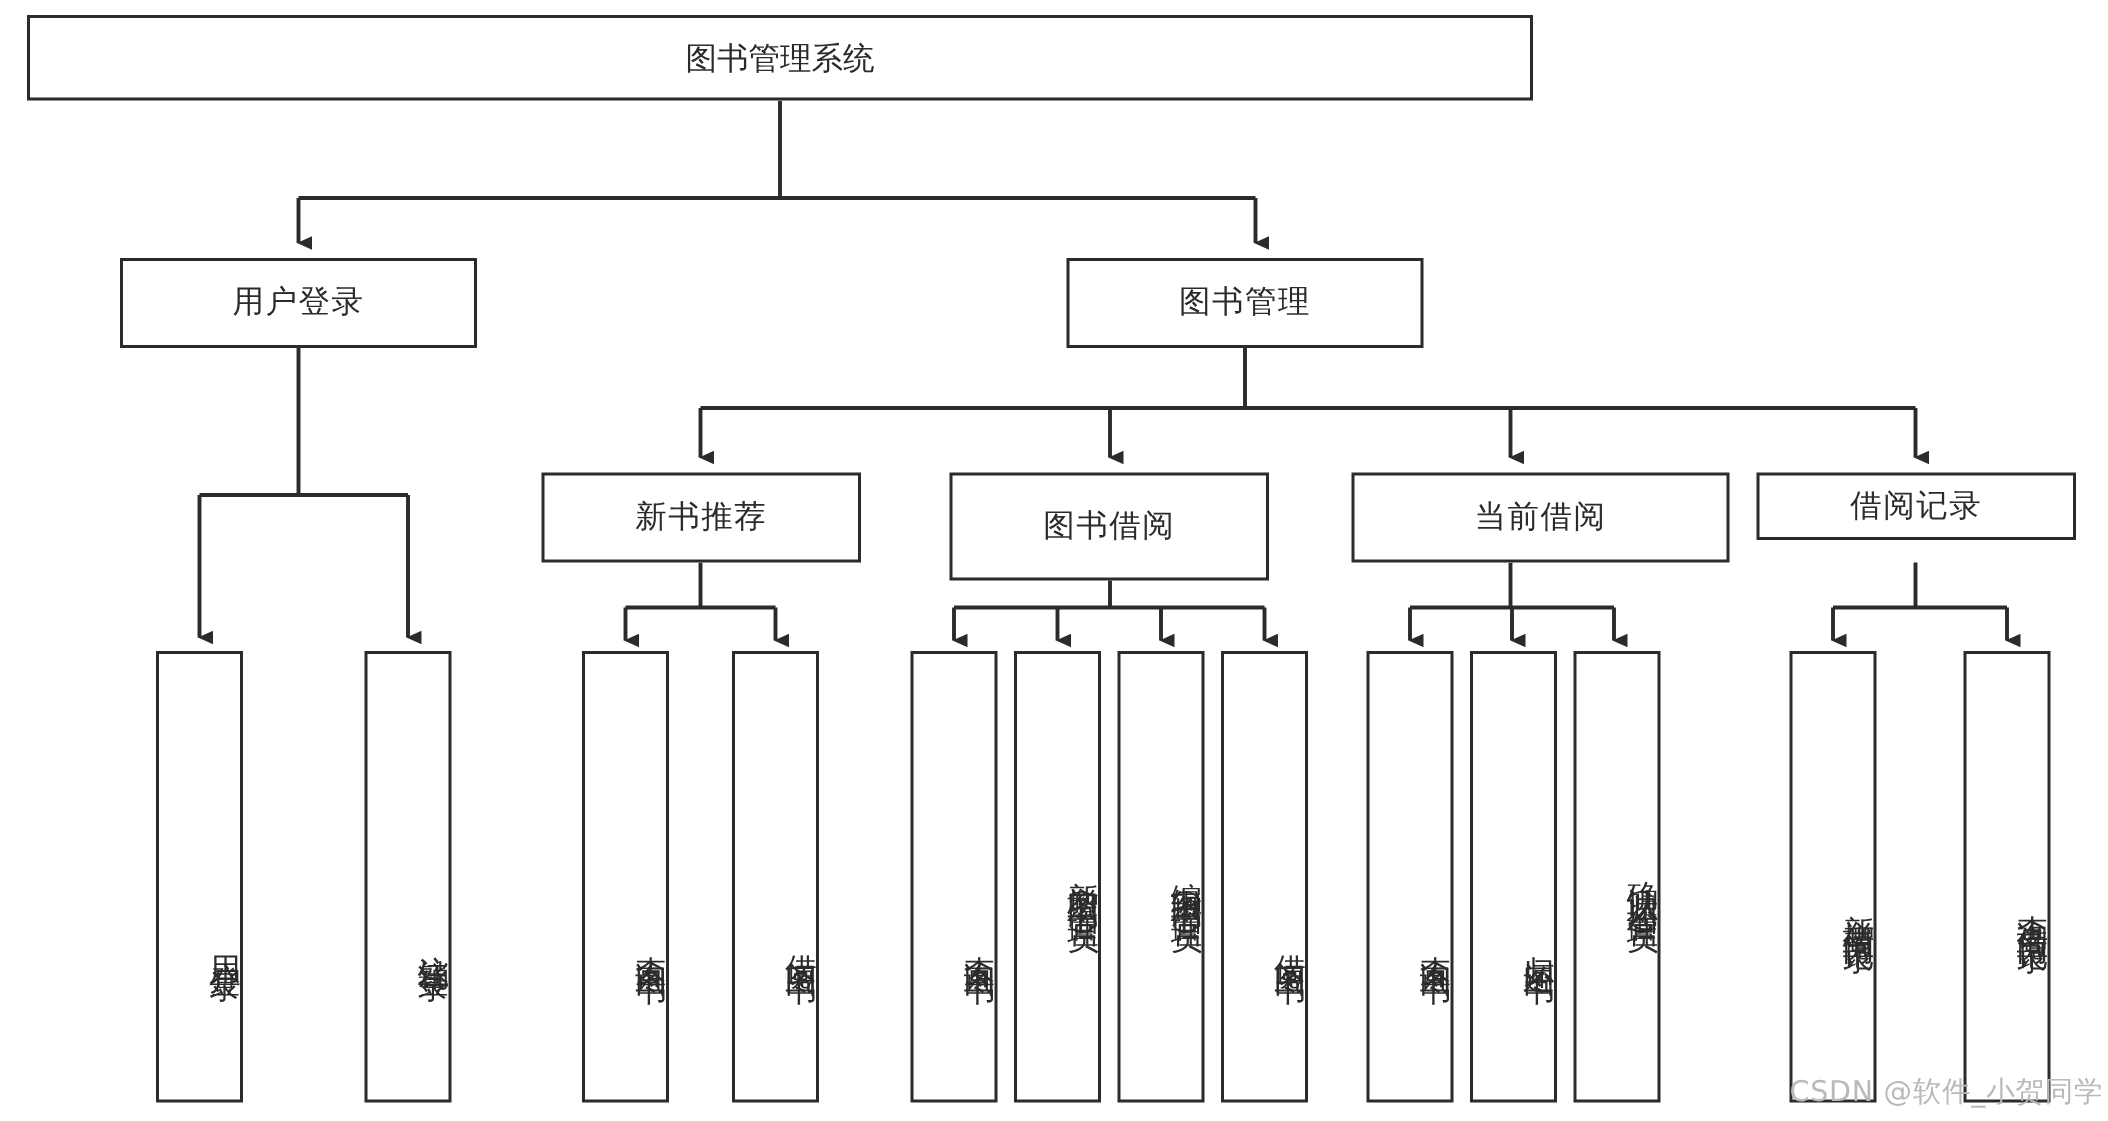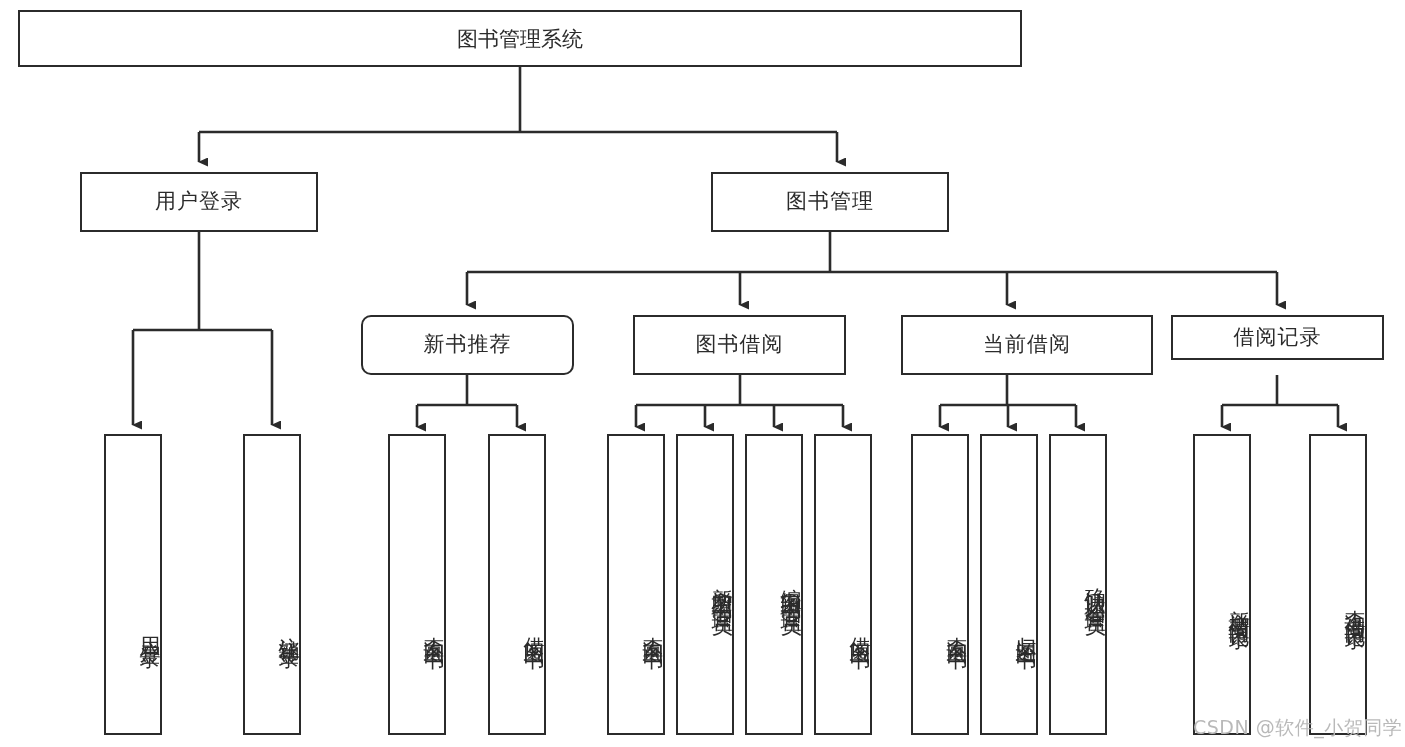--- a/index.html
+++ b/index.html
@@ -126,25 +126,25 @@
   </div>
 
   <div class="node horiz" style="left:80px; top:172px; width:238px; height:60px;">
     <span class="node-label">用户登录</span>
   </div>
 
   <div class="node horiz" style="left:711px; top:172px; width:238px; height:60px;">
     <span class="node-label">图书管理</span>
   </div>
 
-  <div class="node horiz" style="left:361px; top:315px; width:213px; height:60px;border-radius:10px;">
+  <div class="node horiz" style="left:361px; top:315px; width:213px; height:60px;">
     <span class="node-label">新书推荐</span>
   </div>
 
-  <div class="node horiz" style="left:633px; top:315px; width:213px; height:60px;">
+  <div class="node horiz" style="left:633px; top:315px; width:213px; height:72px;">
     <span class="node-label">图书借阅</span>
   </div>
 
   <div class="node horiz" style="left:901px; top:315px; width:252px; height:60px;">
     <span class="node-label">当前借阅</span>
   </div>
 
   <div class="node horiz" style="left:1171px; top:315px; width:213px; height:45px;text-align:right;">
     <span class="node-label">借阅记录</span>
   </div>

